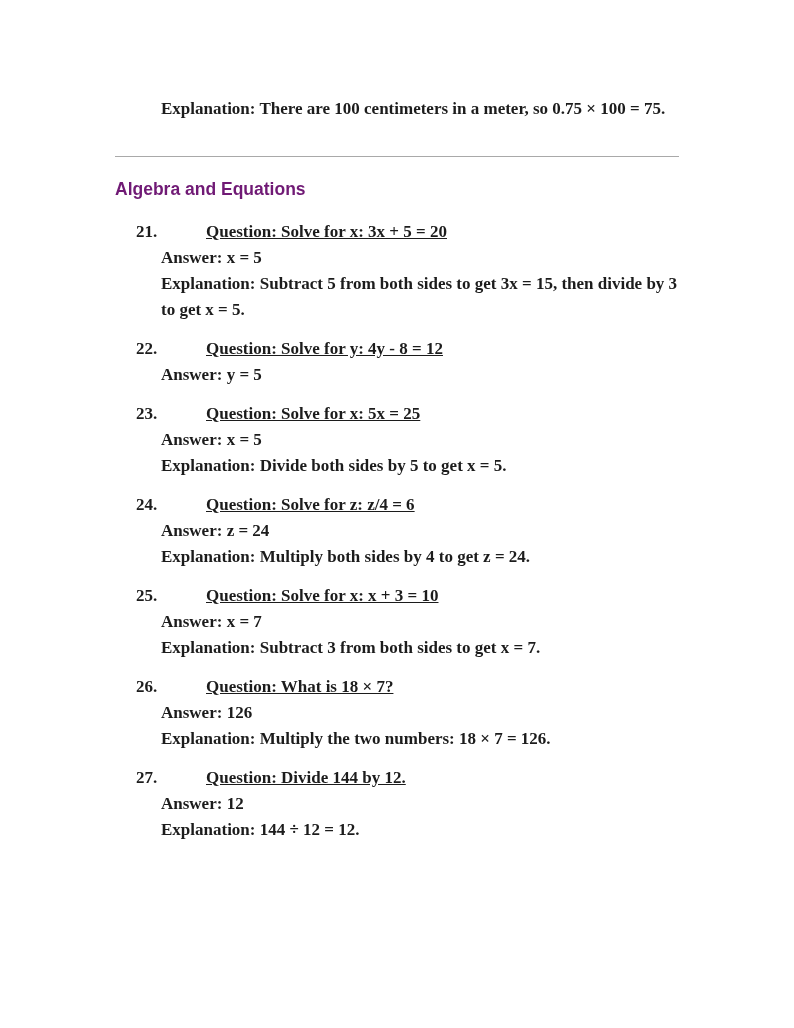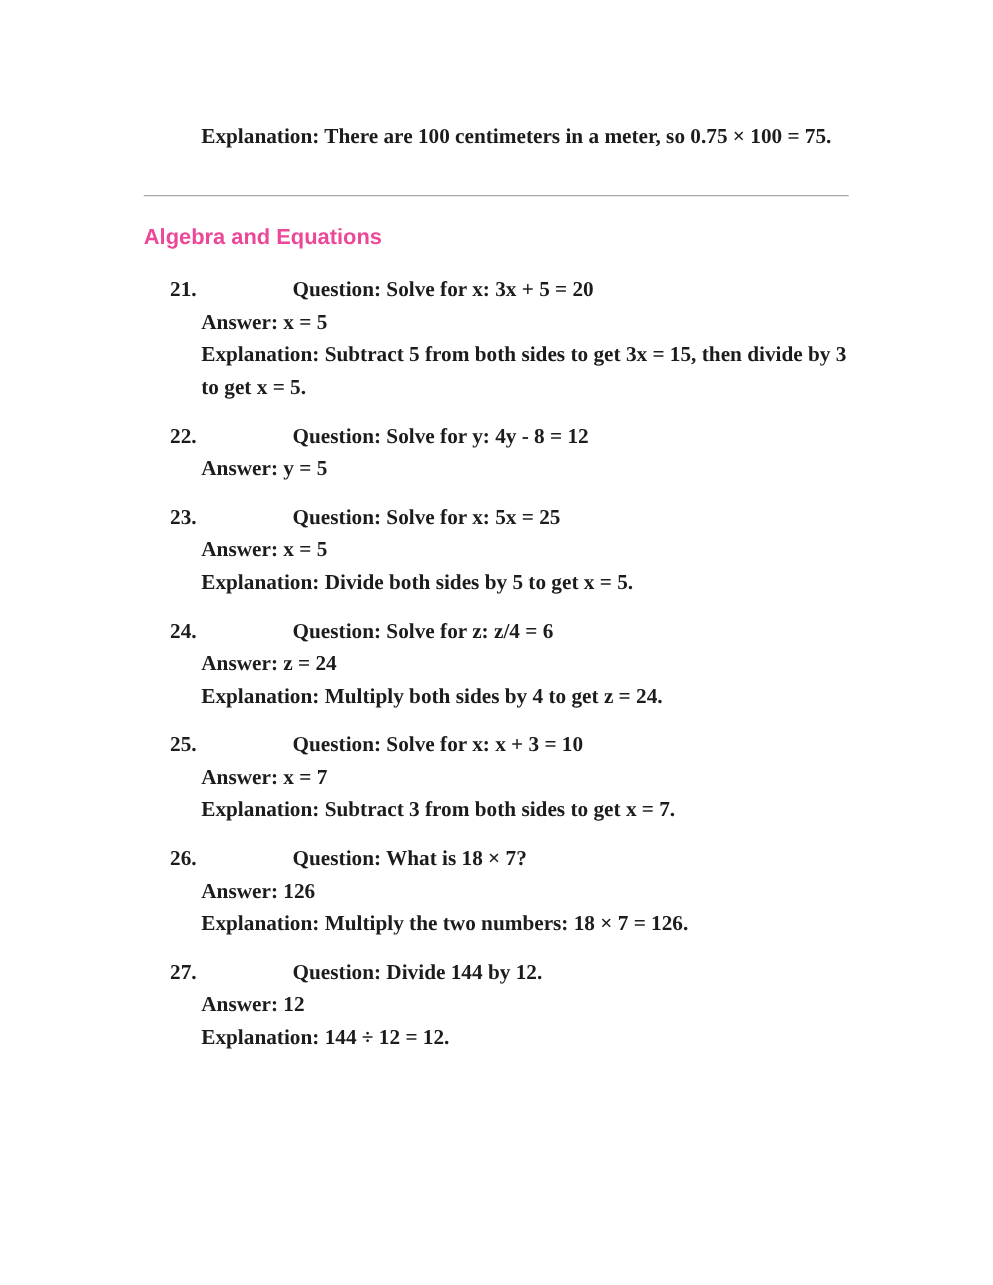--- a/index.html
+++ b/index.html
@@ -26,38 +26,38 @@
   }
   hr.section-divider {
     border: none;
     border-top: 1px solid #a9a9a9;
     margin: 34px 0 20px 0;
   }
   .section-heading {
     font-family: "Liberation Sans", sans-serif;
     font-size: 17.5px;
     font-weight: 700;
-    color: #ec4899;
+    color: #701a75;
     line-height: 24px;
     margin-bottom: 18px;
   }
   .qa-item {
     margin-bottom: 13px;
   }
   .item-first-line {
     display: flex;
     margin-left: 21px;
-    gap: 28px;
   }
   .item-number {
     width: 70px;
     flex-shrink: 0;
   }
   .item-question {
     flex: 1;
+    text-decoration: underline;
   }
   .item-body {
     margin-left: 46px;
     max-width: 560px;
   }
   .section-heading.continued {
     margin-top: 20px;
   }
 </style>
 </head>

